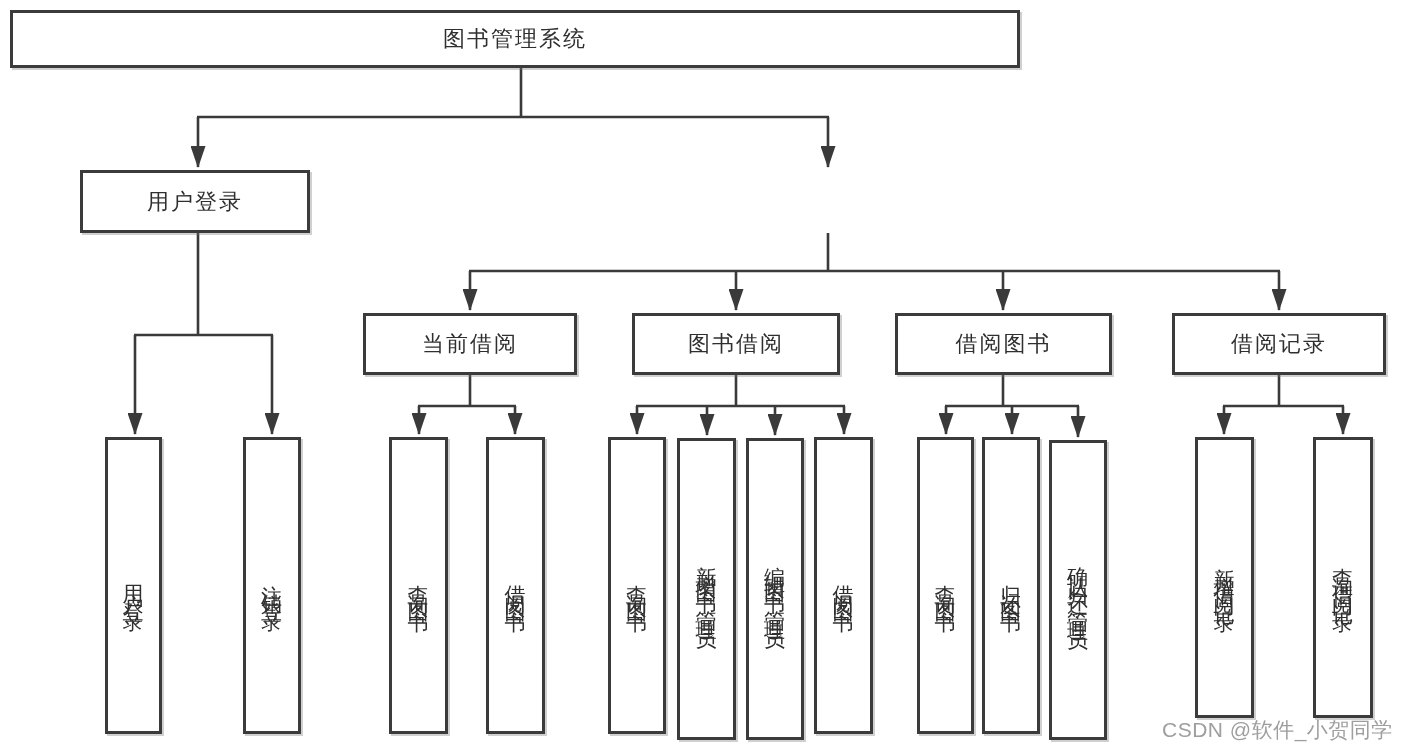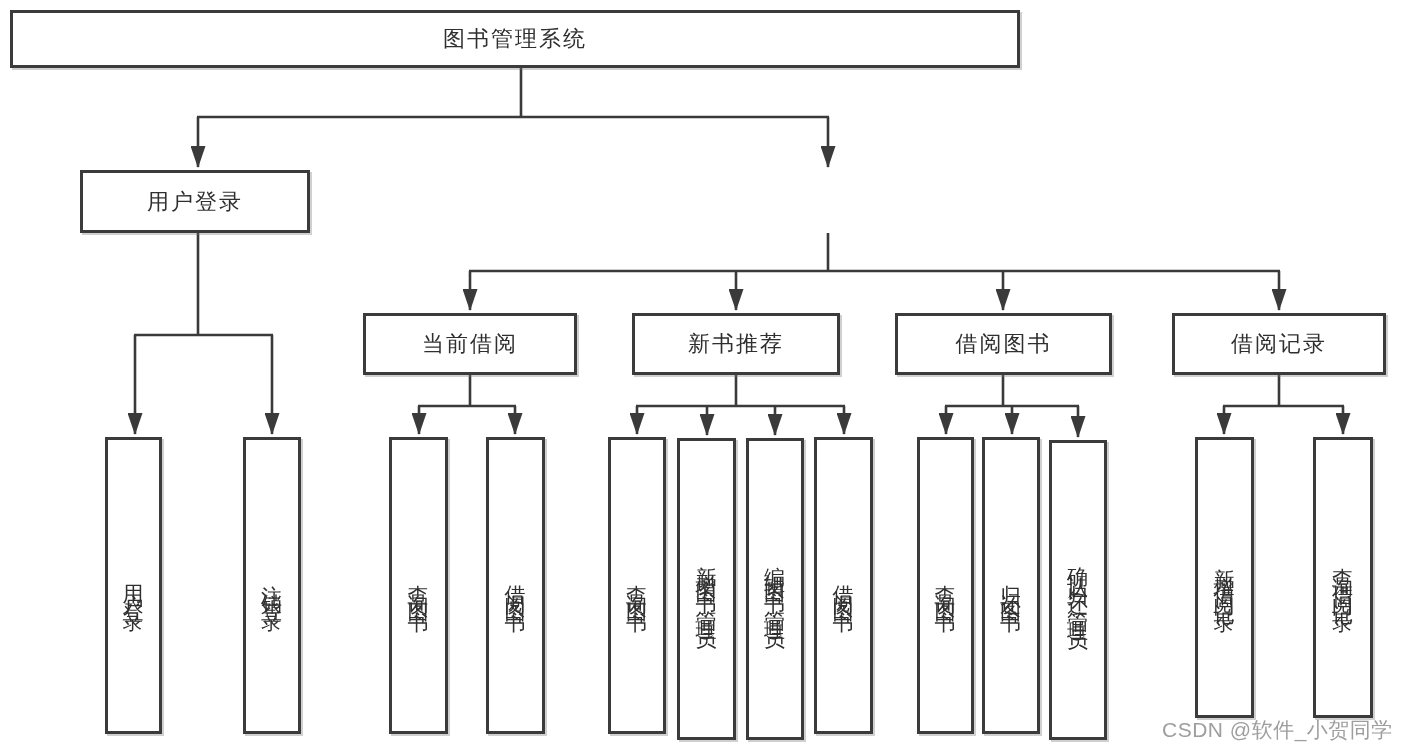--- a/index.html
+++ b/index.html
@@ -81,21 +81,21 @@
   </div>
 
   <div class="node h" style="left:80px;top:170px;width:230px;height:63px">
     <span>用户登录</span>
   </div>
 
   <div class="node h" style="left:363px;top:313px;width:214px;height:62px">
     <span>当前借阅</span>
   </div>
   <div class="node h" style="left:632px;top:313px;width:208px;height:62px">
-    <span>新书推荐</span>
+    <span>图书借阅</span>
   </div>
   <div class="node h" style="left:895px;top:313px;width:217px;height:62px">
     <span>借阅图书</span>
   </div>
   <div class="node h" style="left:1172px;top:313px;width:214px;height:62px">
     <span>借阅记录</span>
   </div>
 
   <div class="node v" style="left:105px;top:437px;width:57px;height:297px">
     <span>用户登录</span>

